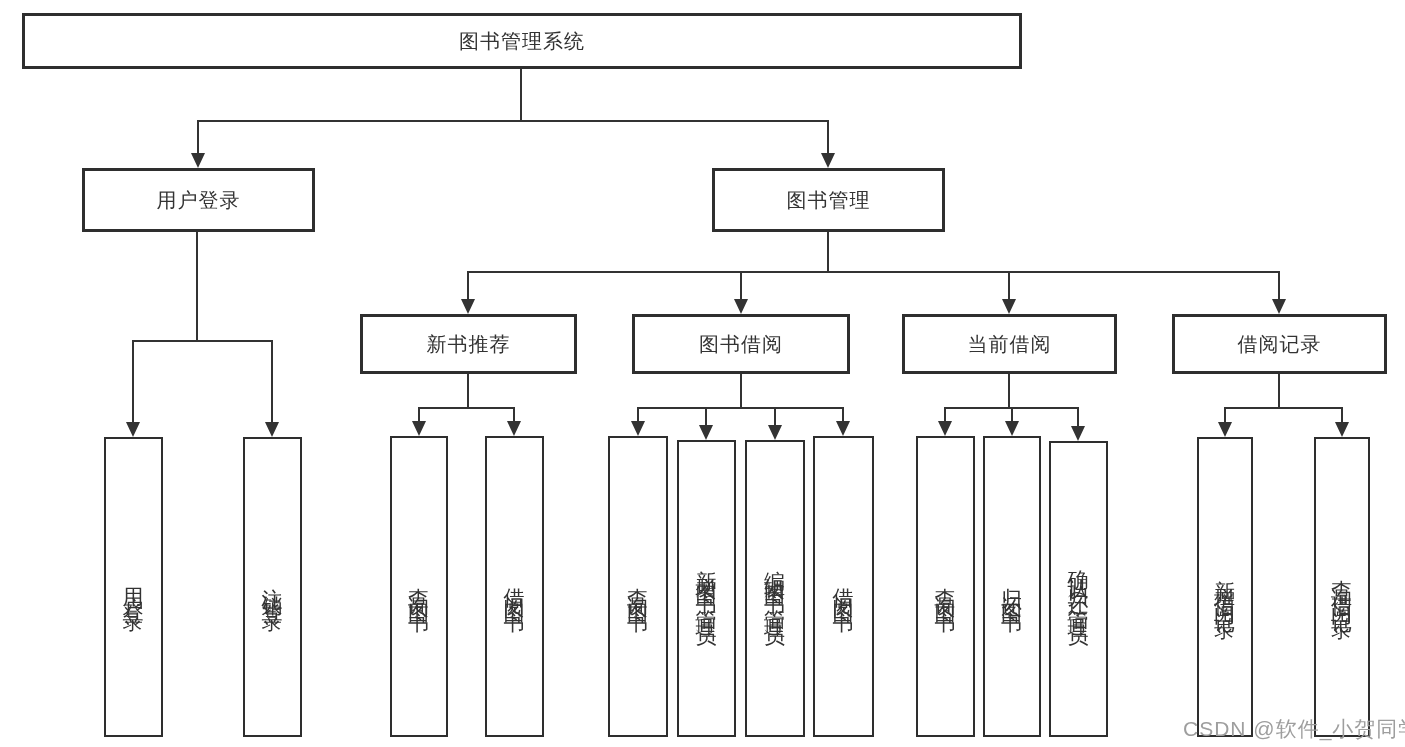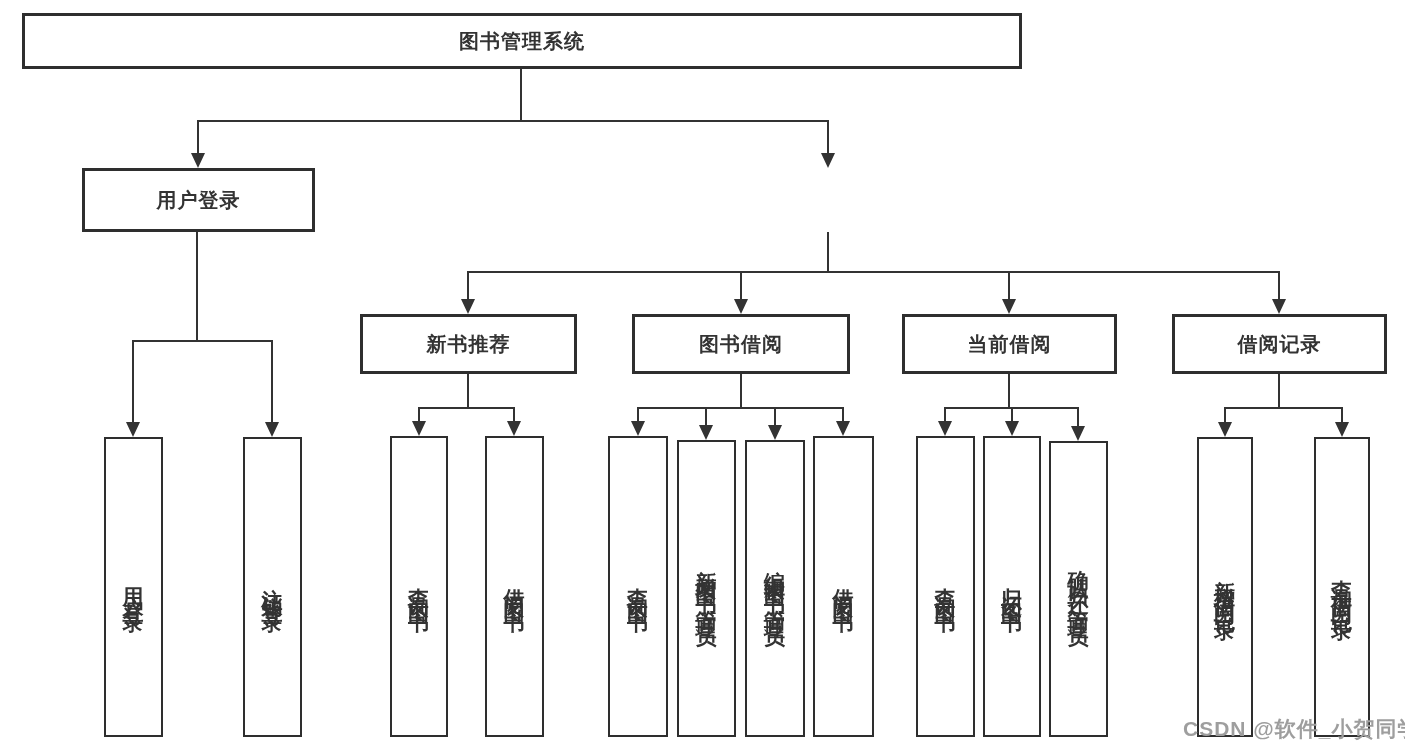--- a/index.html
+++ b/index.html
@@ -1,17 +1,17 @@
 <!DOCTYPE html>
 <html lang="zh"><head>
 <meta charset="utf-8">
 <style>
   html,body { margin:0; padding:0; }
   body { background:#ffffff; font-family:"Liberation Sans","DejaVu Sans",sans-serif; }
-  .canvas { position:relative; width:1405px; height:747px; background:#ffffff; overflow:hidden;font-weight:bold; }
+  .canvas { position:relative; width:1405px; height:747px; background:#ffffff; overflow:hidden; }
 
   
   .hbox {
     position:absolute; box-sizing:border-box;
     border:3px solid #2e2e2e; background:#ffffff;
     display:flex; align-items:center; justify-content:center;
     color:#333333; font-size:20px; letter-spacing:1px;
   }
   .vbox {
     position:absolute; box-sizing:border-box;
@@ -51,20 +51,23 @@
     <span>图书管理系统</span>
   </div>
 
   <div class="vline" style="left:520px; top:69px; height:51px;"></div>
   <div class="hline" style="left:197px; top:120px; width:632px;"></div>
   <div class="arrow" style="left:197px; top:120px; height:33px;"></div>
   <div class="arrow" style="left:827px; top:120px; height:33px;"></div>
 
   <div class="hbox" style="left:82px; top:168px; width:233px; height:64px;">
     <span>用户登录</span>
+  </div>
+  <div class="hbox" style="left:712px; top:168px; width:233px; height:64px;">
+    <span>图书管理</span>
   </div>
 
   <div class="vline" style="left:196px; top:232px; height:108px;"></div>
   <div class="hline" style="left:133px; top:340px; width:139px;"></div>
   <div class="arrow" style="left:132px; top:340px; height:82px;"></div>
   <div class="arrow" style="left:271px; top:340px; height:82px;"></div>
 
   <div class="vline" style="left:827px; top:232px; height:39px;"></div>
   <div class="hline" style="left:467px; top:271px; width:812px;"></div>
   <div class="arrow" style="left:467px; top:271px; height:28px;"></div>

